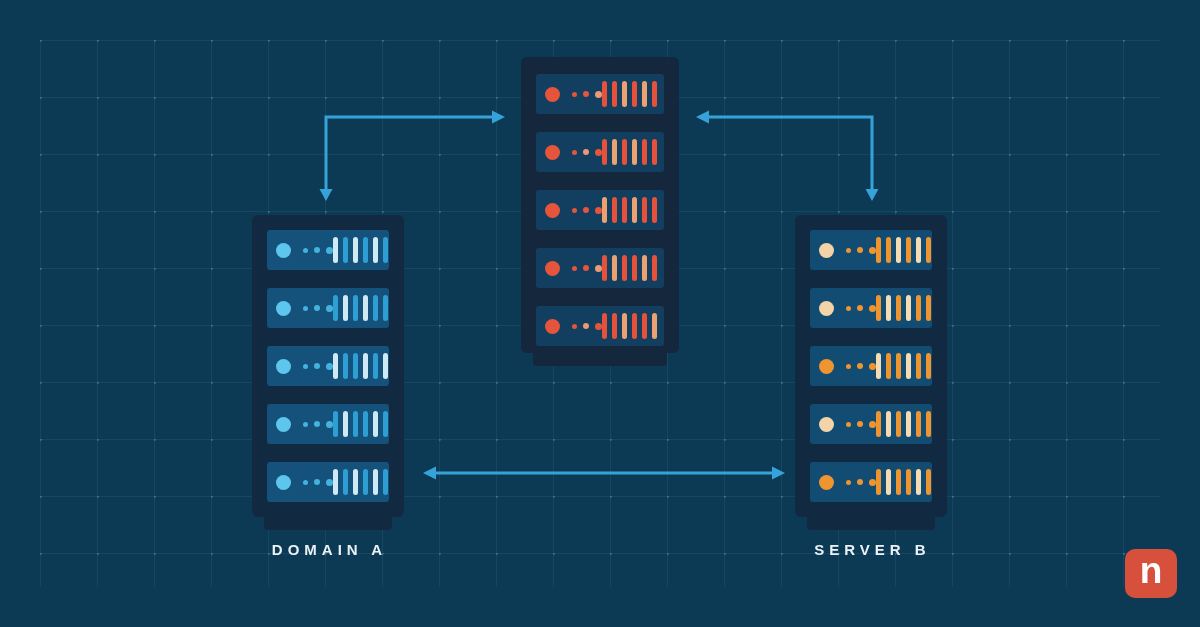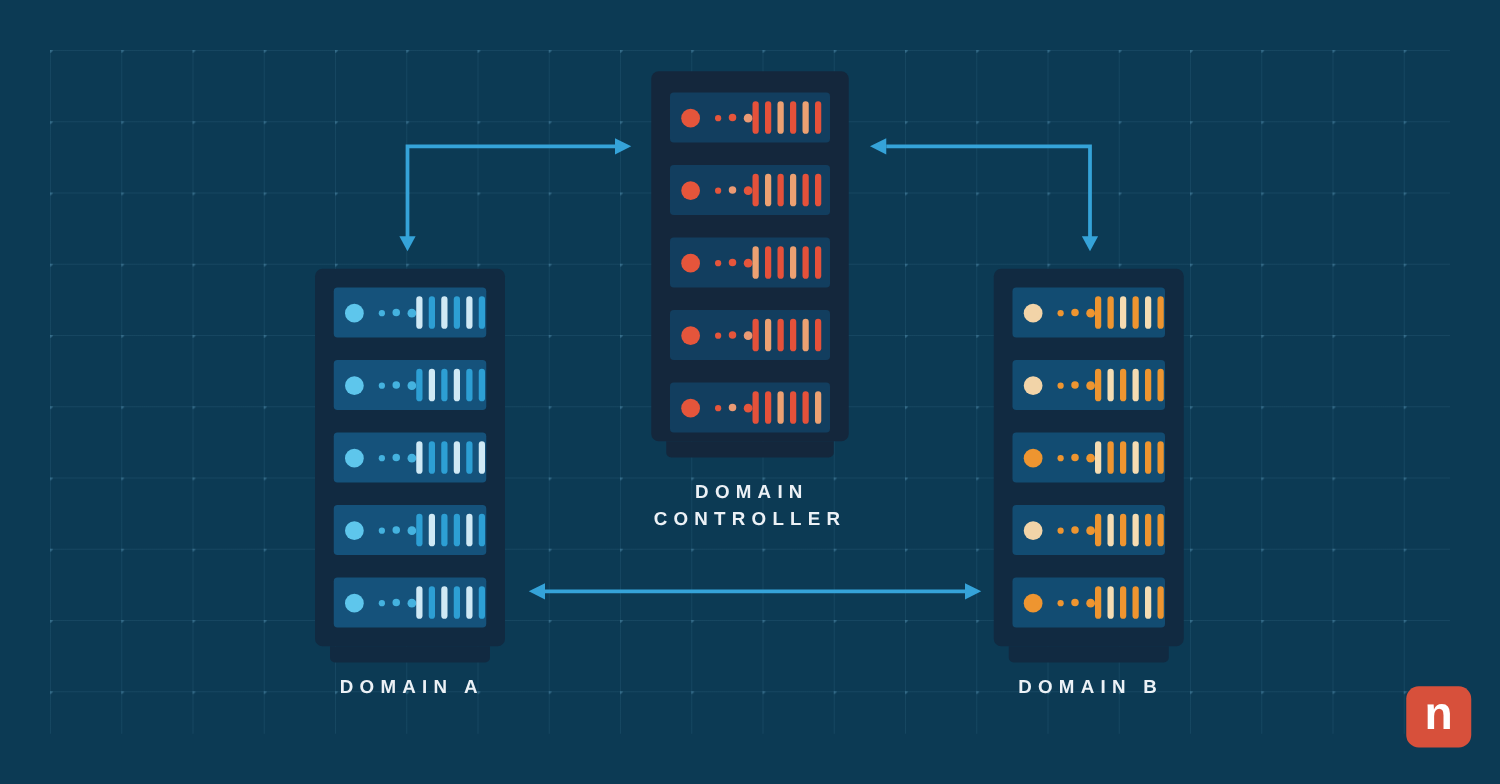--- a/index.html
+++ b/index.html
@@ -155,21 +155,20 @@
               <span class="bar" style="background: rgb(229, 81, 58);"></span>
               <span class="bar" style="background: rgb(236, 161, 114);"></span>
               <span class="bar" style="background: rgb(229, 81, 58);"></span>
               <span class="bar" style="background: rgb(229, 81, 58);"></span>
               <span class="bar" style="background: rgb(236, 161, 114);"></span>
             </span>
           </div>
         </div>
     </div>
     <div class="rack-base"></div>
-    <div class="node-label">DOMAIN CONTROLLER</div>
   </div>
 
   <div class="node node-a" style="--frame: #112A41; --panel: #15527B;">
     <div class="rack-frame" style="gap: 18px;">
       <div class="units" style="display: flex; flex-direction: column; gap: 18px;">
           <div class="unit" style="background: rgb(21, 82, 123);">
             <span class="led" style="background: rgb(94, 198, 236);"></span>
             <span class="dots">
               <span class="dot d0" style="background: rgb(68, 178, 223);"></span>
               <span class="dot d1" style="background: rgb(68, 178, 223);"></span>
@@ -333,20 +332,20 @@
               <span class="bar" style="background: rgb(245, 220, 178);"></span>
               <span class="bar" style="background: rgb(238, 149, 48);"></span>
               <span class="bar" style="background: rgb(238, 149, 48);"></span>
               <span class="bar" style="background: rgb(245, 220, 178);"></span>
               <span class="bar" style="background: rgb(238, 149, 48);"></span>
             </span>
           </div>
         </div>
     </div>
     <div class="rack-base"></div>
-    <div class="node-label">DOMAIN B</div>
+    <div class="node-label">SERVER B</div>
   </div>
 
   <div class="logo" style="background: rgb(215, 80, 59); color: rgb(255, 255, 255);">
     <span>n</span>
   </div>
 
 </div>
 
 </body></html>

